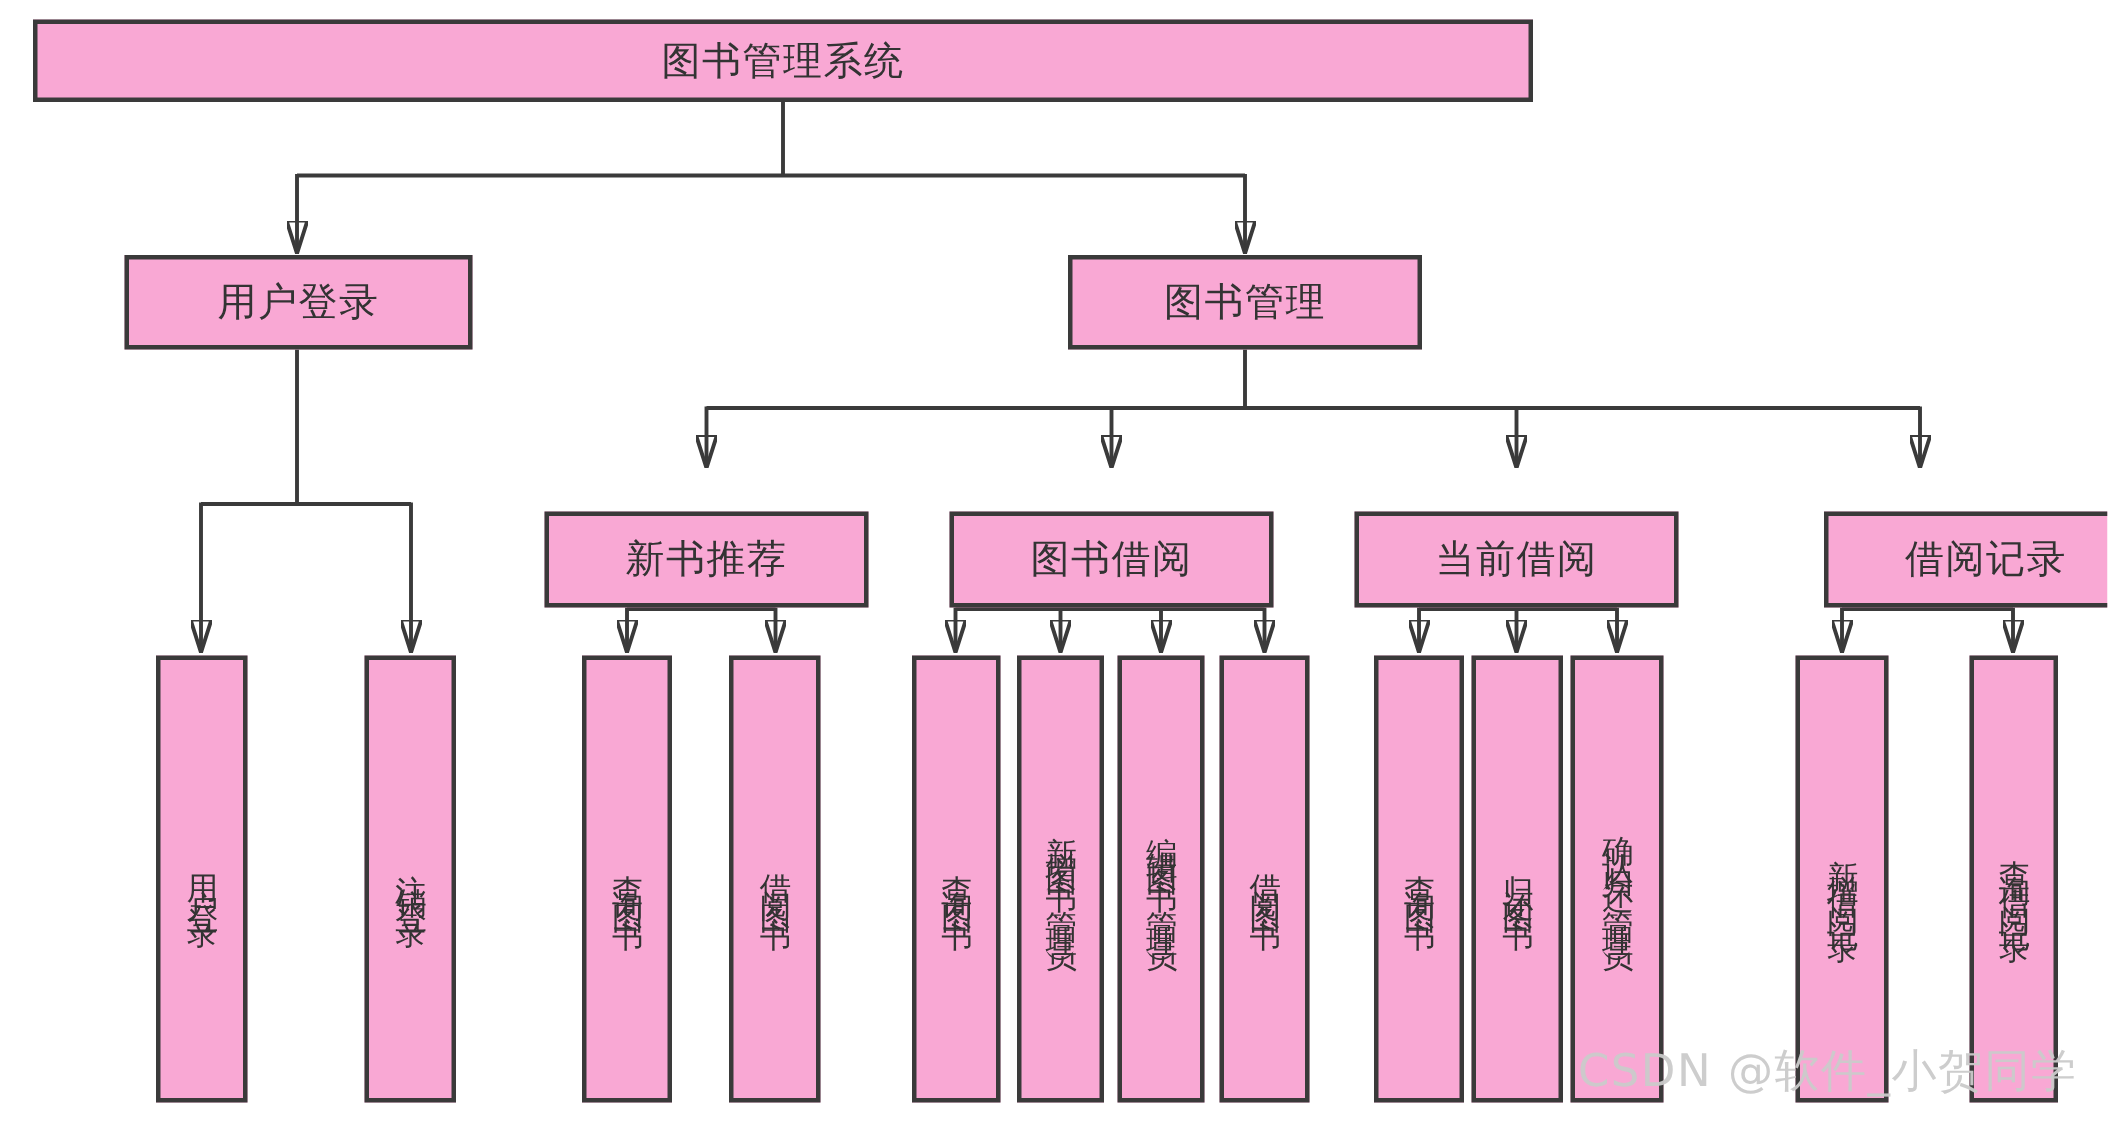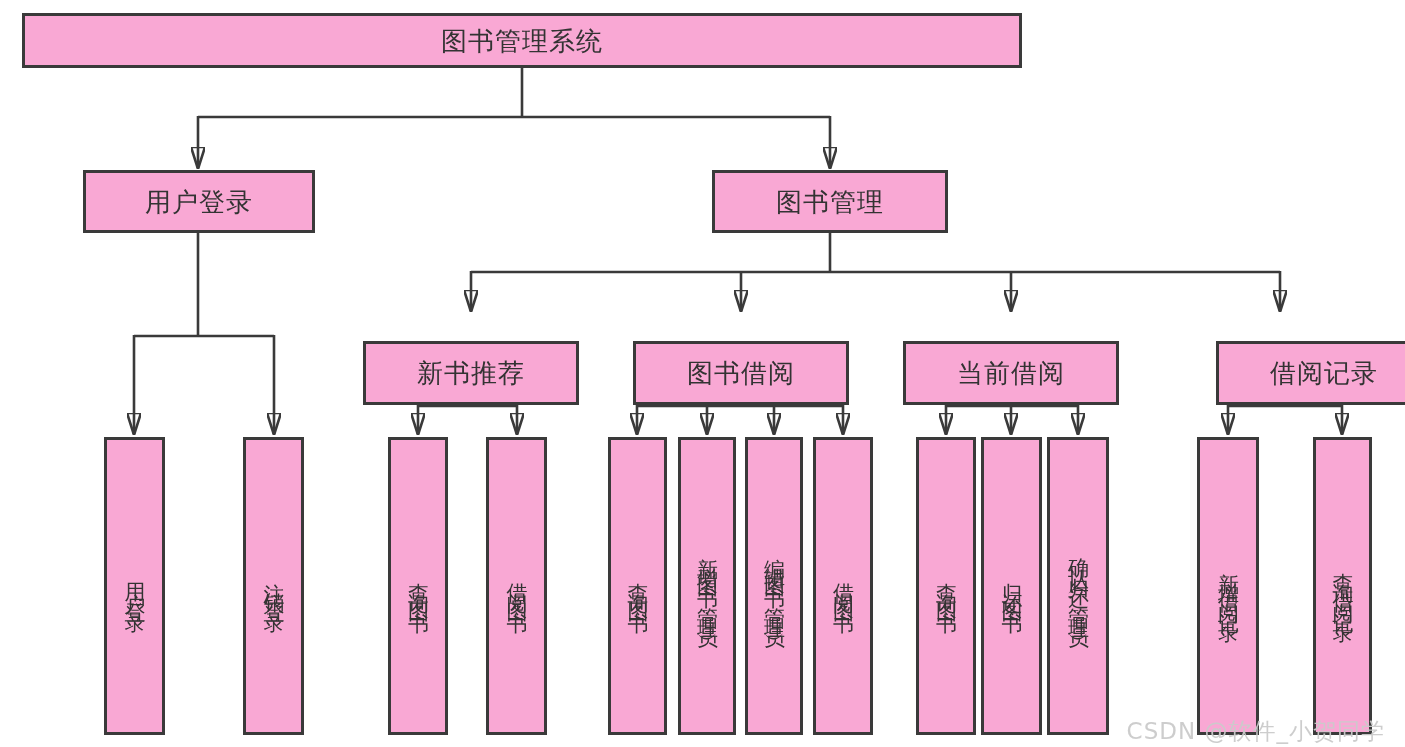--- a/index.html
+++ b/index.html
@@ -64,23 +64,23 @@
   .f-c3 { left: 745px;  width: 58px; }
   .f-c4 { left: 813px;  width: 60px; }
   .f-d1 { left: 916px;  width: 60px; }
   .f-d2 { left: 981px;  width: 61px; }
   .f-d3 { left: 1047px; width: 62px; }
   .f-e1 { left: 1197px; width: 62px; }
   .f-e2 { left: 1313px; width: 59px; }
   .watermark {
     position: absolute;
     right: 20px;
-    bottom: 0;
+    bottom: 12px;
     z-index: 3;
-    font-size: 23px;
+    font-size: 30px;
     color: rgba(202, 202, 202, 0.95);
     letter-spacing: 1px;
     white-space: nowrap;
   }
 </style>
 </head>
 <body>
 
 <div class="stage">
 

